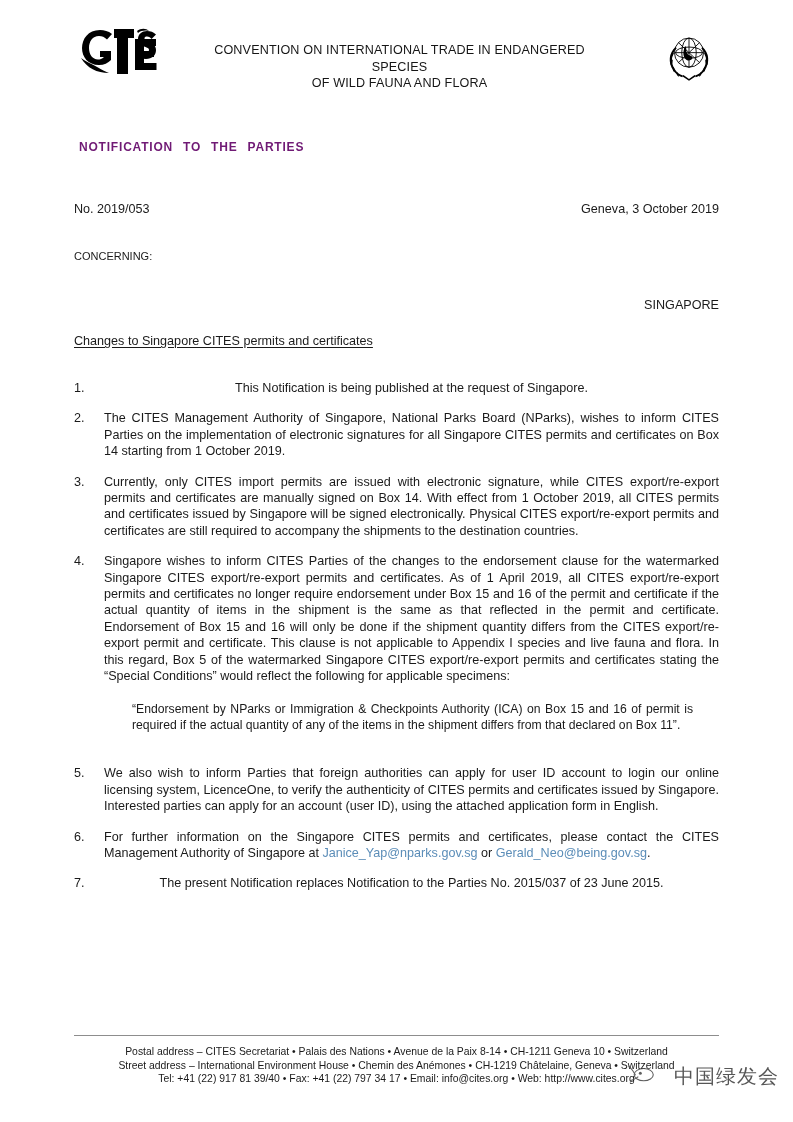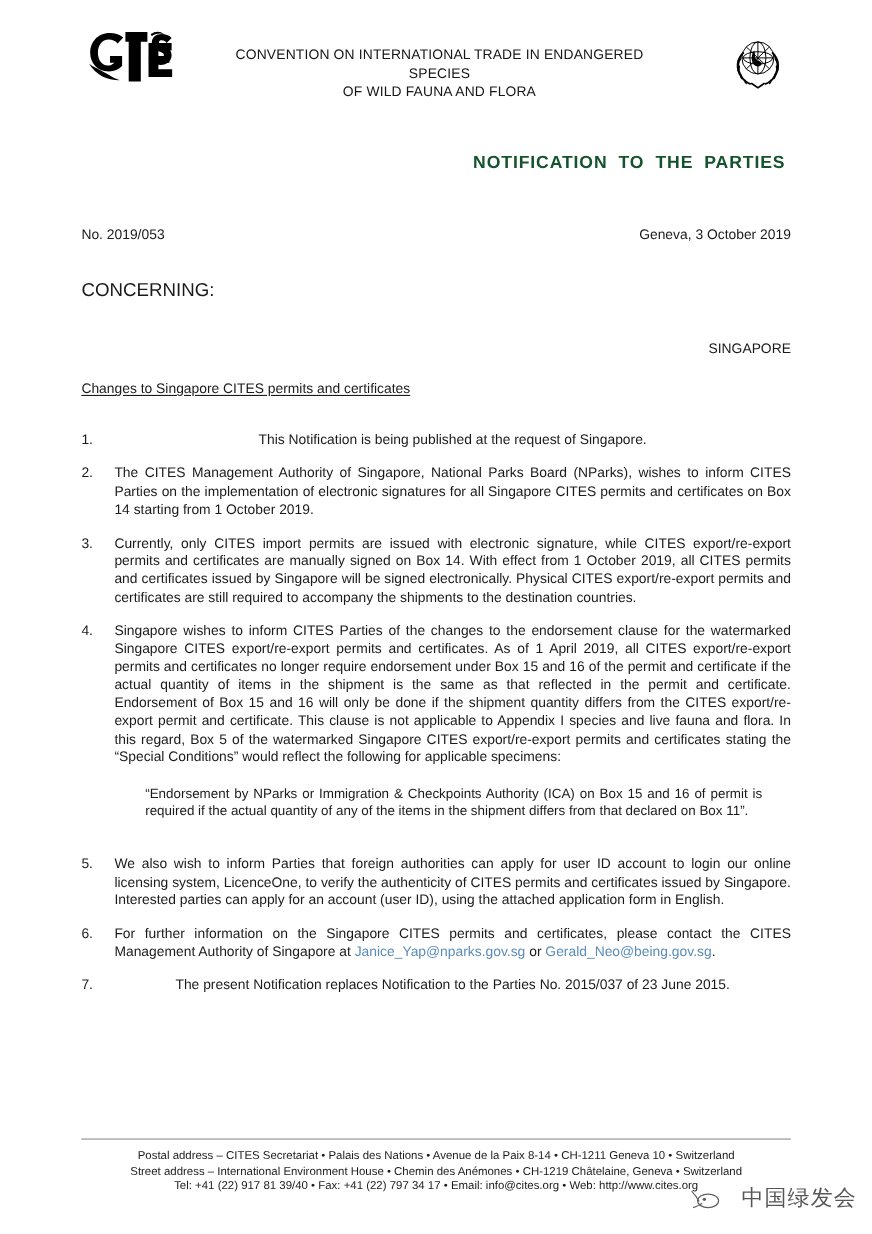--- a/index.html
+++ b/index.html
@@ -51,41 +51,41 @@
   .un-emblem {
     position: absolute;
     right: 2px;
     top: 4px;
     width: 56px;
     height: 56px;
   }
 
   
   .doc-title {
-    text-align: right;
-    font-size: 16px;
+    text-align: left;
+    font-size: 12px;
     font-weight: bold;
     letter-spacing: 0.8px;
     margin-top: 34px;
-    color: #14532d;
+    color: #701a75;
   }
   .doc-title span.w { display: inline-block; margin: 0 5px; }
 
   
   .ref-row {
     display: flex;
     justify-content: space-between;
     align-items: baseline;
     margin-top: 48px;
     font-size: 12.6px;
   }
 
   .concerning {
     margin-top: 34px;
-    font-size: 17px;
+    font-size: 11px;
   }
 
   .country {
     text-align: right;
     margin-top: 36px;
     font-size: 12.6px;
   }
   .subject {
     text-align: left;
     margin-top: 22px;
@@ -144,23 +144,23 @@
     text-align: center;
     font-size: 10.4px;
     line-height: 13.6px;
     color: #1a1a1a;
   }
 
   
   .watermark {
     position: absolute;
     right: 14px;
-    bottom: 20px;
+    bottom: 32px;
     display: flex;
-    align-items: flex-end;
+    align-items: flex-start;
     gap: 18px;
     color: #4a4a4a;
     opacity: 0.88;
   }
   .watermark-mark { width: 30px; height: 22px; }
   .watermark-text {
     font-size: 20px;
     font-family: "DejaVu Sans", sans-serif;
     letter-spacing: 1px;
     color: #3f3f3f;

